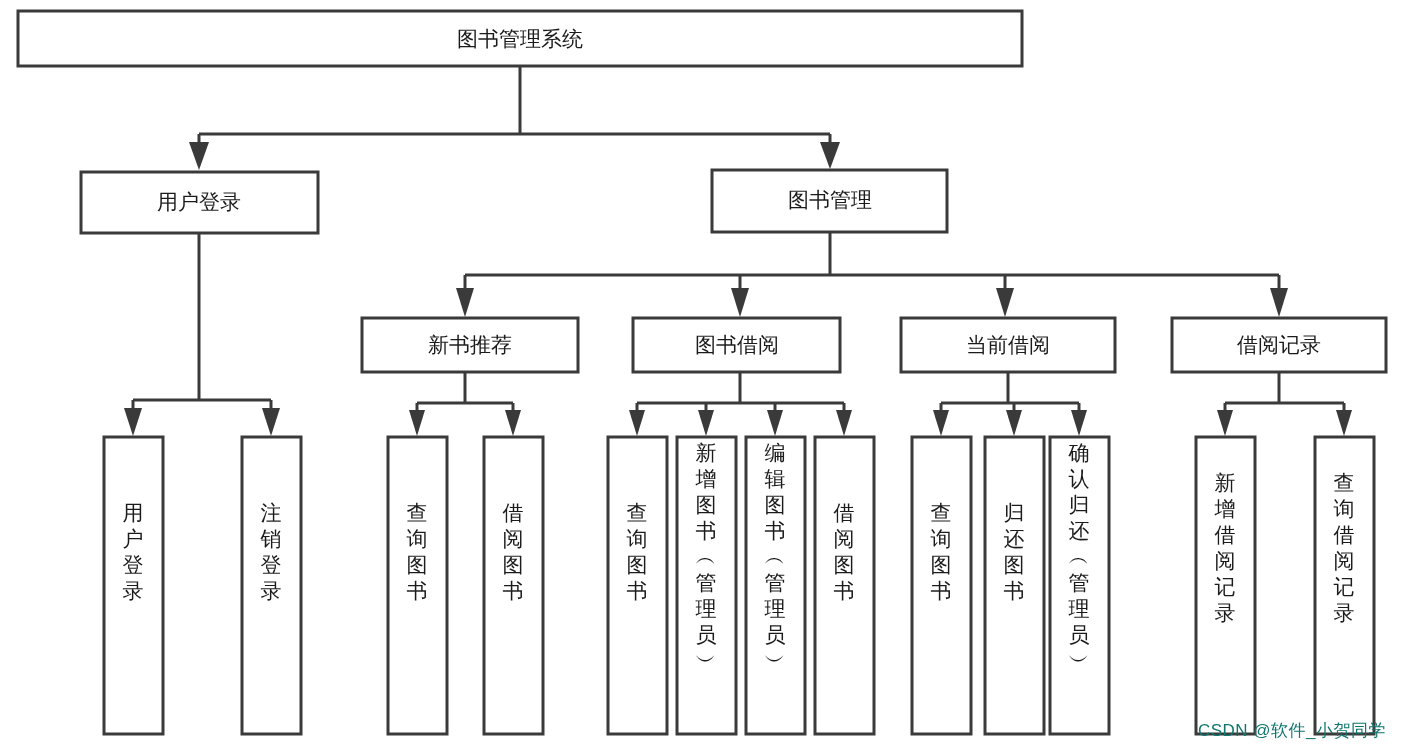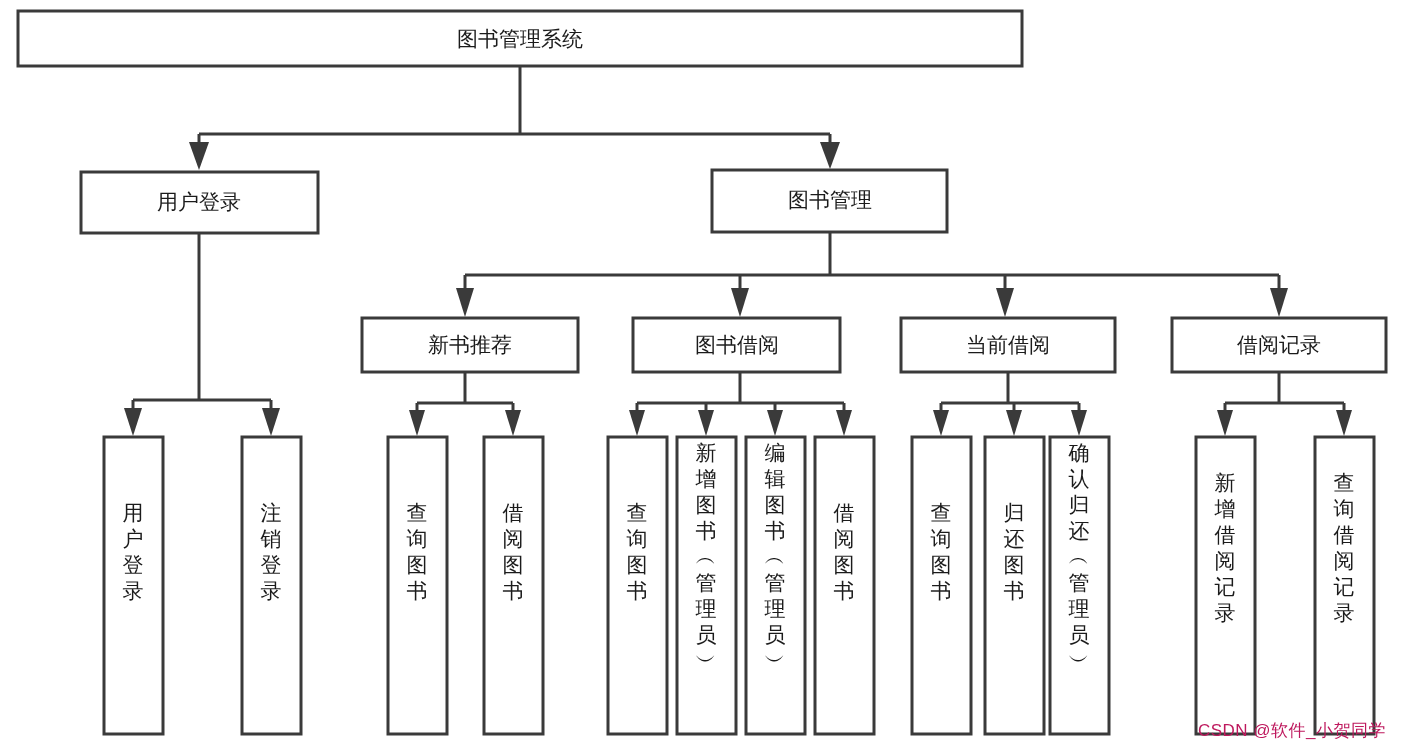--- a/index.html
+++ b/index.html
@@ -57,21 +57,21 @@
     font-size: 21px;
     text-anchor: middle;
     white-space: pre;
   }
   .watermark {
     position: absolute;
     right: 8px;
     bottom: 5px;
     font-family: "Liberation Sans", "DejaVu Sans", sans-serif;
     font-size: 17px;
-    color: #be185d;
+    color: #0f766e;
     letter-spacing: 0.5px;
     user-select: none;
     pointer-events: none;
   }
 </style>
 </head>
 <body>
 
 <div id="diagram-root">
 

